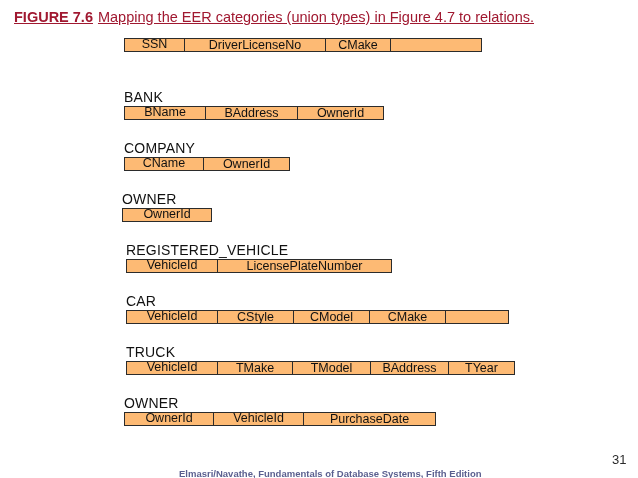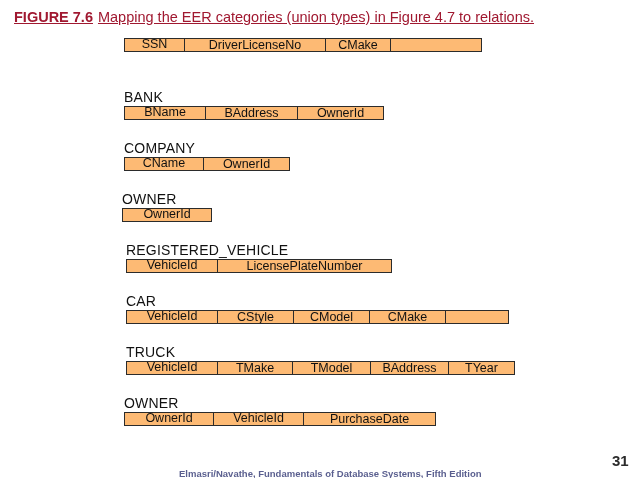--- a/index.html
+++ b/index.html
@@ -104,22 +104,22 @@
     font-size: 9.5px;
     font-weight: bold;
     color: #5a5f8f;
     white-space: nowrap;
     margin-top: 16px;
   }
   #footer-page {
     position: absolute;
     left: 612px;
     top: 0;
-    font-size: 15px;
-    font-weight: bold;
+    font-size: 13px;
+    font-weight: normal;
     color: #2b2b2b;
   }
 </style>
 </head>
 <body>
 
 <div id="figure-caption">
   <span class="fig-label">FIGURE 7.6</span><span class="fig-text">Mapping the EER categories (union types) in Figure 4.7 to relations.</span>
 </div>
 

